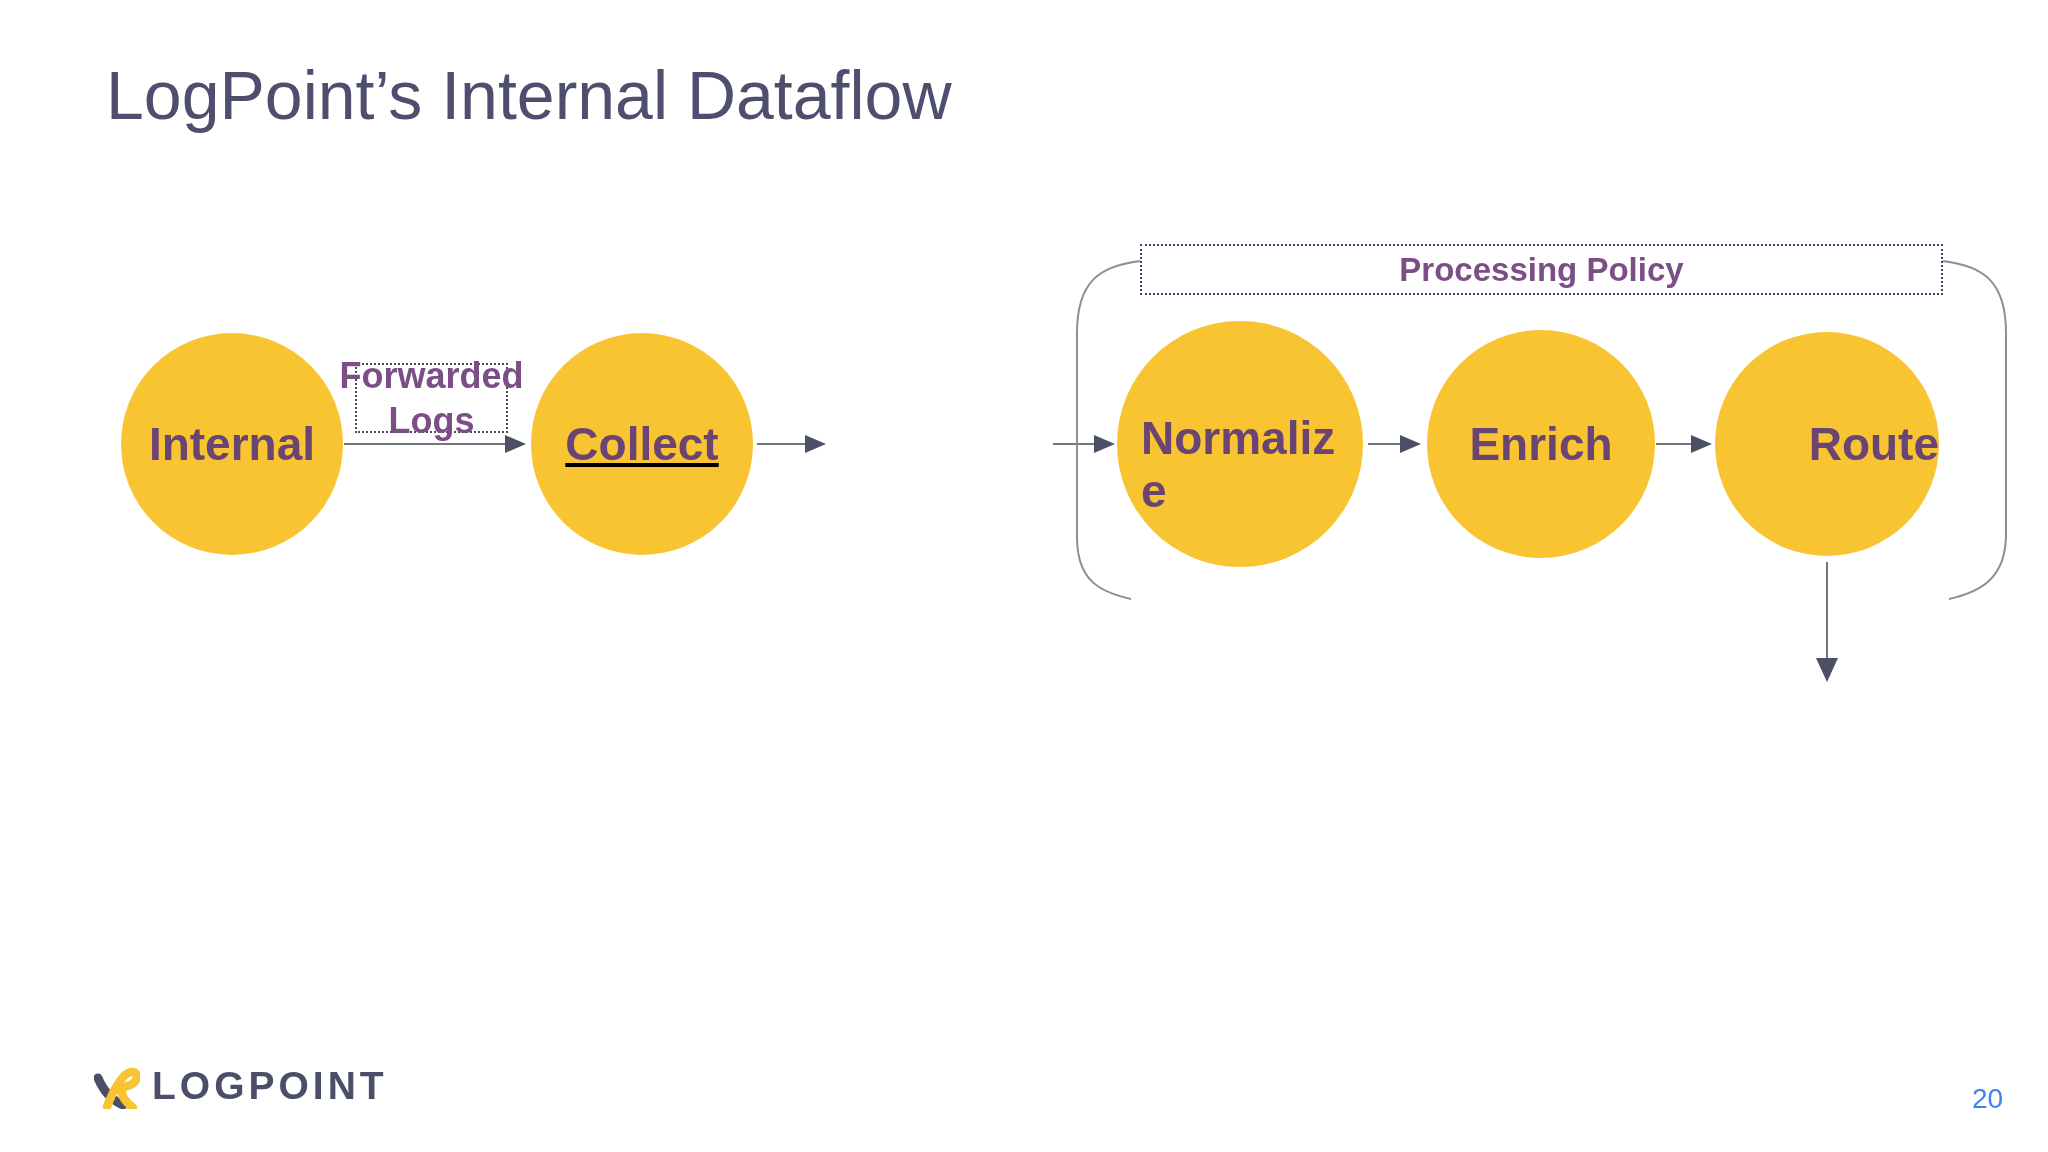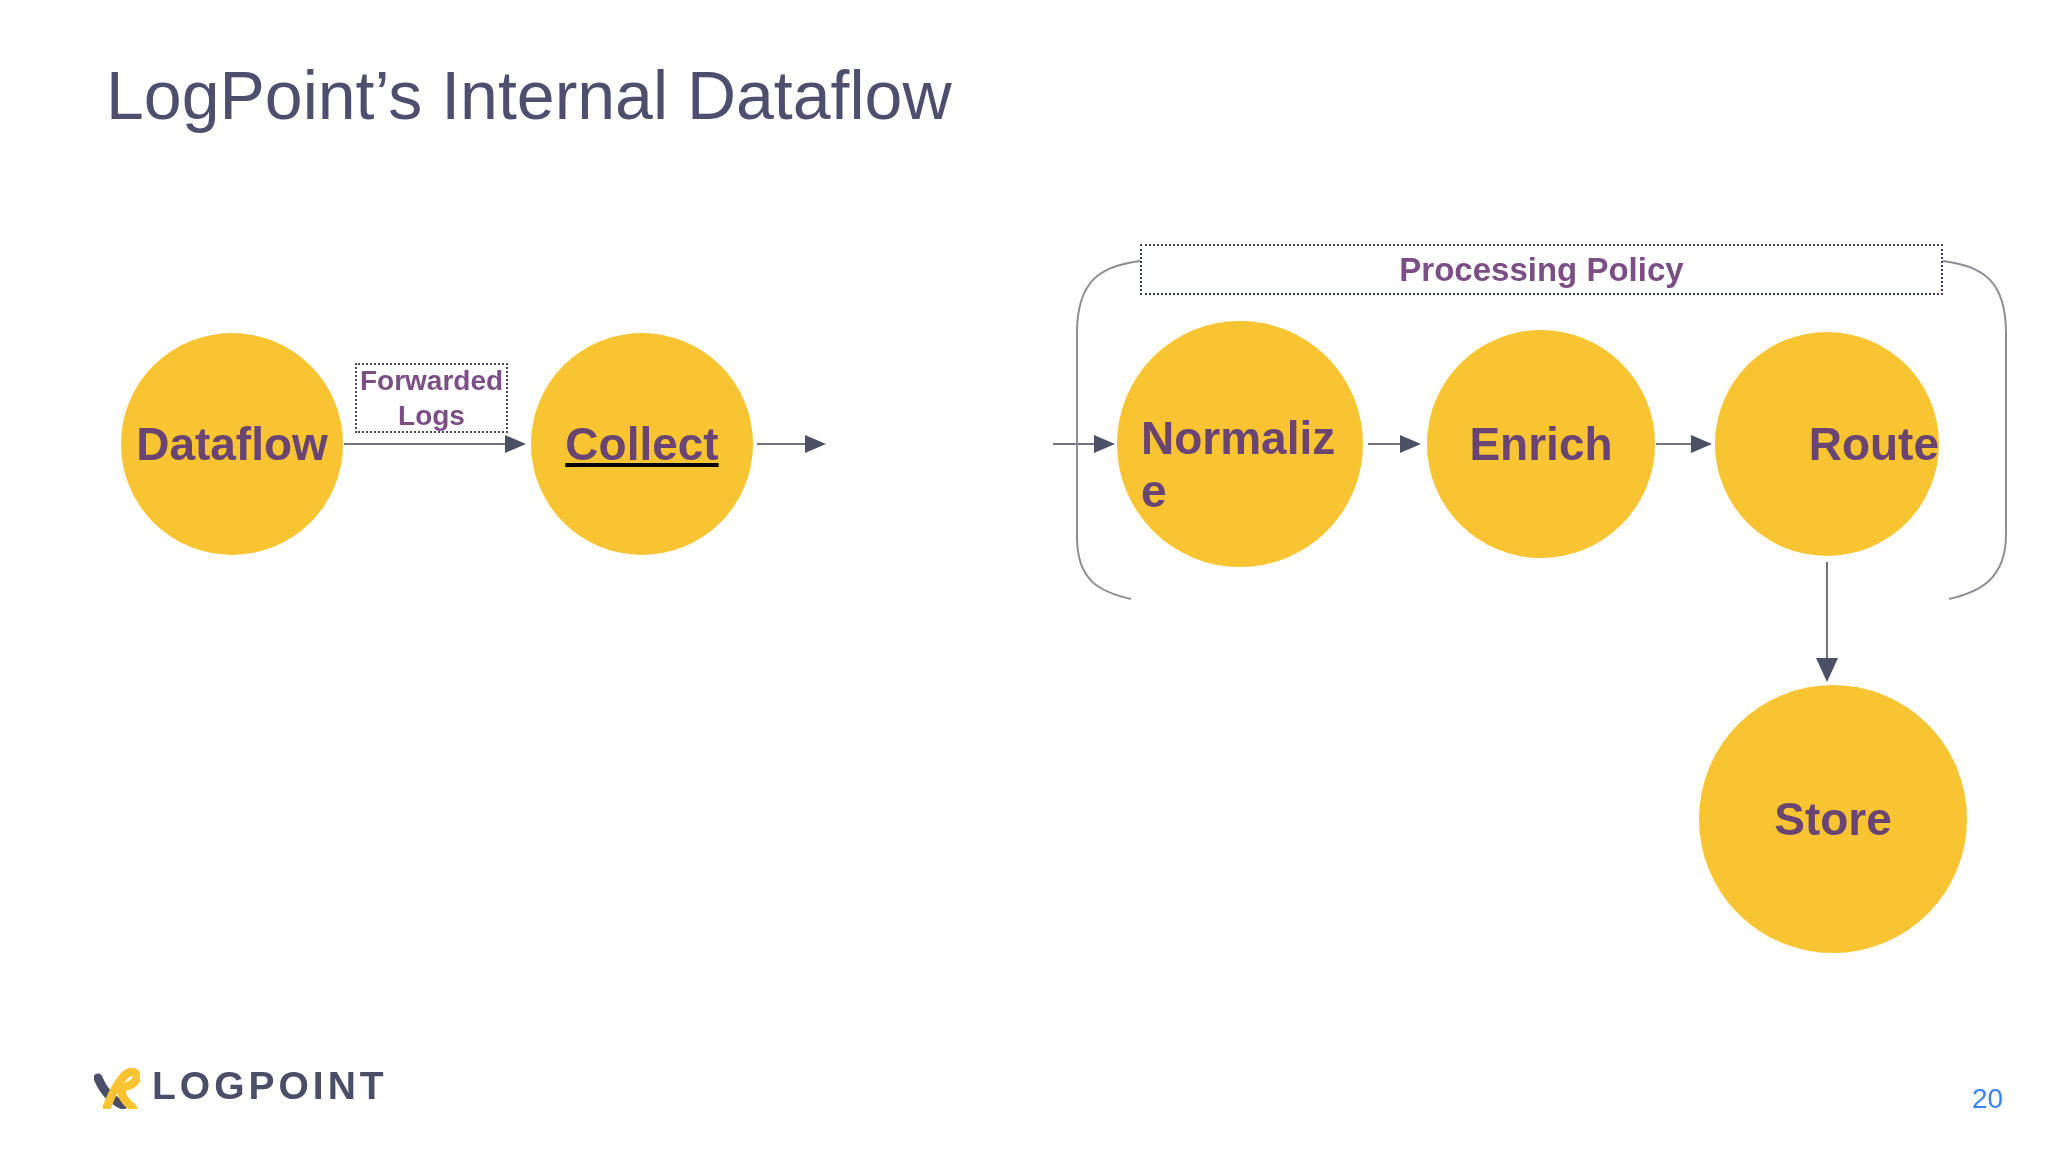--- a/index.html
+++ b/index.html
@@ -23,21 +23,21 @@
     left:1113px;top:412px;width:210px;text-align:left;position:absolute;
   }
   .dotted-box{
     box-sizing:border-box;display:flex;align-items:center;justify-content:center;
     background:transparent;text-align:center;
   }
   #forwarded-logs-box{
     left:327px;top:363px;width:153px;height:70px;border:2px dotted #4A4A55;
   }
   #forwarded-logs-label{
-    color:#7B4E86;font-weight:700;font-size:28px;line-height:1.25;
+    color:#7B4E86;font-weight:700;font-size:36px;line-height:1.25;
   }
   #processing-policy-box{
     left:1112px;top:244px;width:803px;height:51px;border:2px dotted #3E3E6B;
   }
   #processing-policy-label{
     color:#7B4E86;font-weight:700;font-size:33px;line-height:1;
   }
   #connector-layer{left:0;top:0;width:2048px;height:1152px;pointer-events:none;}
   #footer-logo{left:66px;top:1063px;display:flex;align-items:center;gap:12px;}
   #logo-wordmark{
@@ -92,42 +92,39 @@
 
   <div id="processing-policy-box" class="abs dotted-box">
     <span id="processing-policy-label">Processing Policy</span>
   </div>
 
   <div id="forwarded-logs-box" class="abs dotted-box">
     <span id="forwarded-logs-label">Forwarded<br>Logs</span>
   </div>
 
   <div class="abs node" style="left:93px;top:333px;width:222px;height:222px;">
-    <span class="node-label">Dataflow</span>
+    <span class="node-label">Internal</span>
   </div>
 
   <div class="abs node" style="left:503px;top:333px;width:222px;height:222px;text-decoration:underline;">
     <span class="node-label">Collect</span>
   </div>
 
 
   <div class="abs node" style="left:1089px;top:321px;width:246px;height:246px;"></div>
   <div id="node-normalize-label" class="node-label abs">Normaliz<br>e</div>
 
   <div class="abs node" style="left:1399px;top:330px;width:228px;height:228px;">
     <span class="node-label">Enrich</span>
   </div>
 
   <div class="abs node" style="left:1687px;top:332px;width:224px;height:224px;justify-content:flex-end;">
     <span class="node-label">Route</span>
   </div>
 
-  <div class="abs node" style="left:1671px;top:685px;width:268px;height:268px;">
-    <span class="node-label">Store</span>
-  </div>
 
   <div id="footer-logo" class="abs">
     <svg width="46" height="46" viewBox="0 0 46 46">
       <path d="M 4 15 C 9 27 17 37 29 42" fill="none" stroke="#4A4E69" stroke-width="9" stroke-linecap="round"></path>
       <path d="M 13 44 C 19 27 29 10 37 9 C 44 8 45 17 38 21 C 31 25 26 23 28 31 C 30 38 35 41 39 45" fill="none" stroke="#F8C431" stroke-width="8.5" stroke-linecap="round"></path>
     </svg>
     <span id="logo-wordmark">LOGPOINT</span>
   </div>
 
   <div id="page-number" class="abs">20</div>

